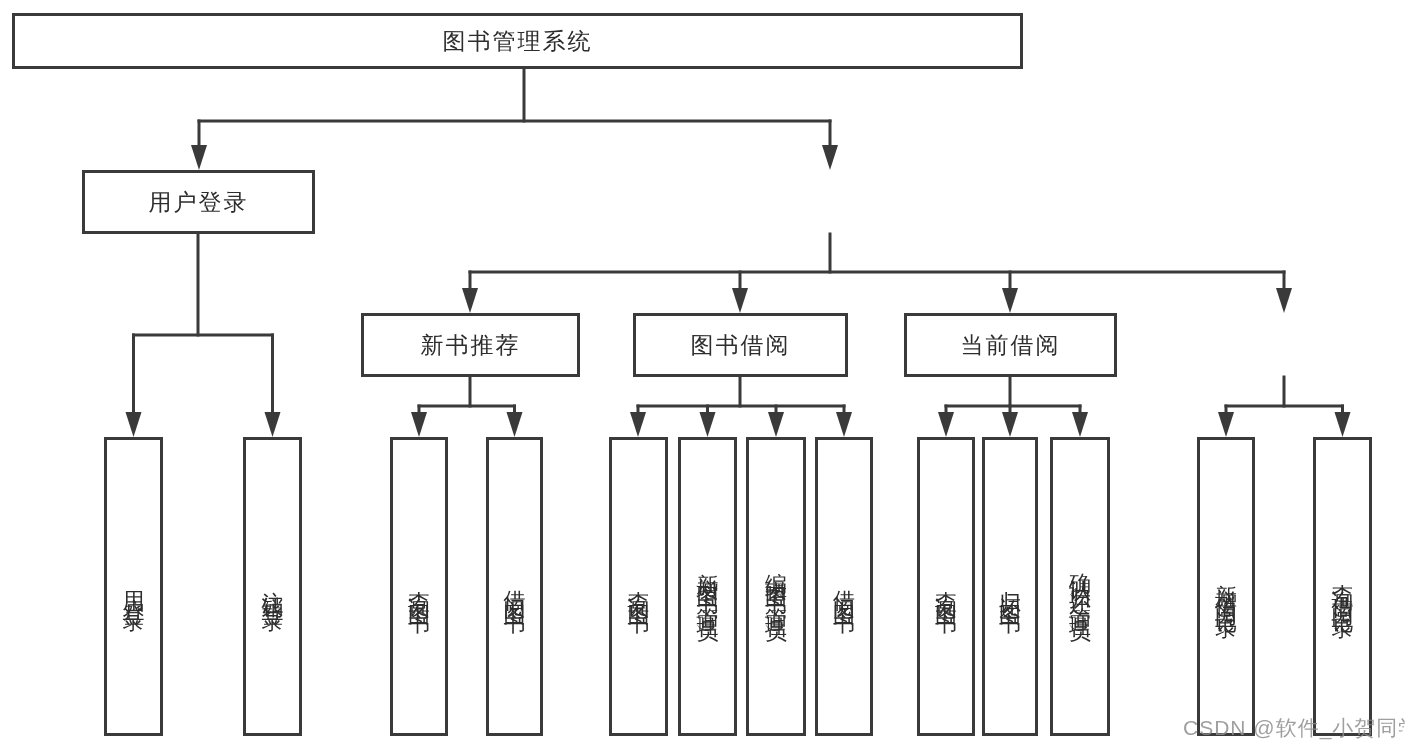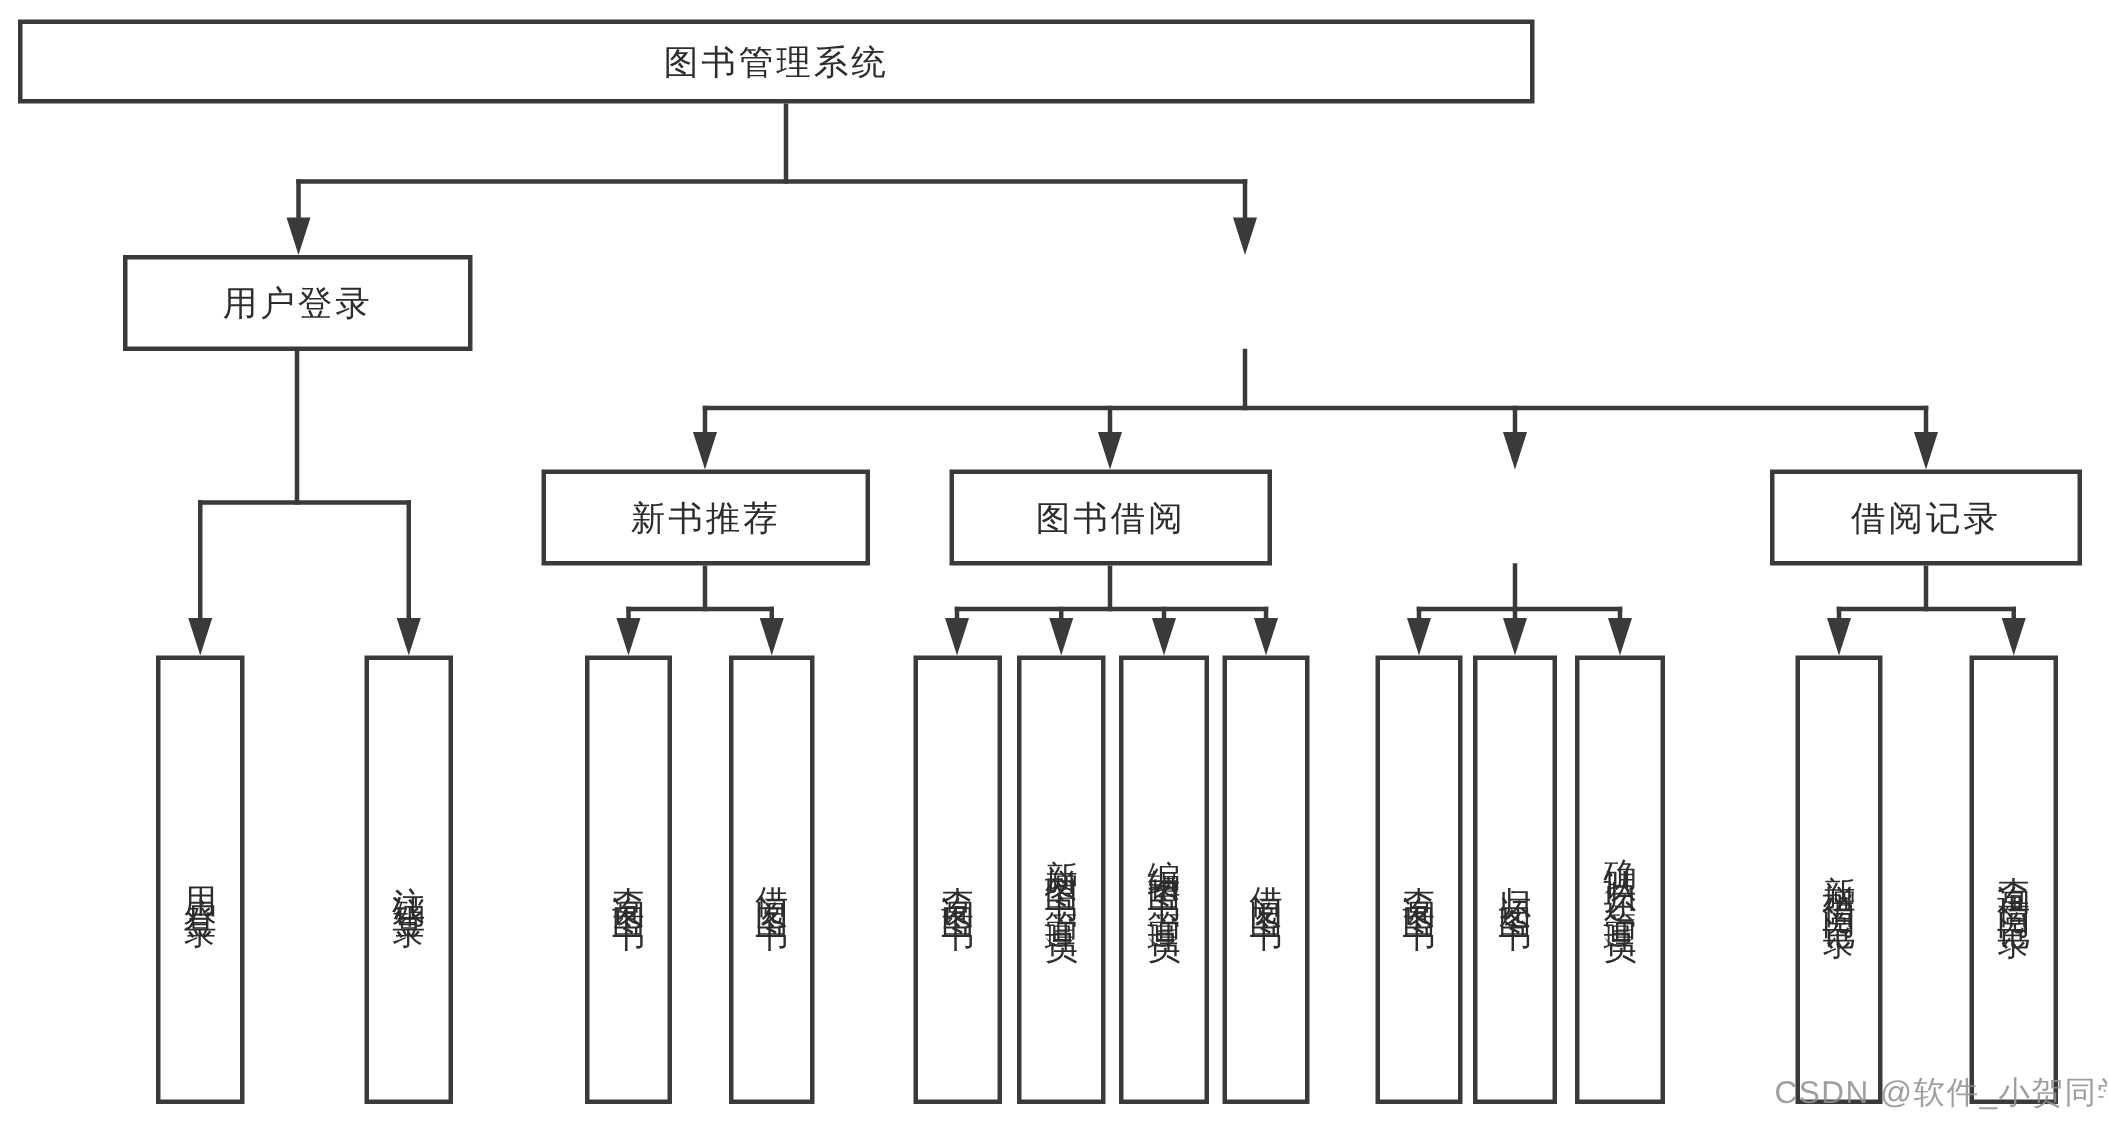--- a/index.html
+++ b/index.html
@@ -96,21 +96,21 @@
     <polygon class="ah" points="1218,412 1234,412 1226,437"></polygon>
     <polygon class="ah" points="1334.5,412 1350.5,412 1342.5,437"></polygon>
   </svg>
 
   <div class="node" style="left:12px;top:13px;width:1011px;height:56px">图书管理系统</div>
 
   <div class="node" style="left:82px;top:170px;width:233px;height:64px">用户登录</div>
 
   <div class="node" style="left:633px;top:313px;width:215px;height:64px">图书借阅</div>
   <div class="node" style="left:361px;top:313px;width:219px;height:64px">新书推荐</div>
-  <div class="node" style="left:1180px;top:313px;width:208px;height:64px">借阅记录</div>
+  <div class="node" style="left:904px;top:313px;width:213px;height:64px">当前借阅</div>
 
   <div class="node v" style="left:104px;top:437px;width:59px;height:299px">用户登录</div>
   <div class="node v" style="left:243px;top:437px;width:59px;height:299px">注销登录</div>
 
   <div class="node v" style="left:390px;top:437px;width:58px;height:299px">查询图书</div>
   <div class="node v" style="left:486px;top:437px;width:57px;height:299px">借阅图书</div>
 
   <div class="node v" style="left:609px;top:437px;width:59px;height:299px">查询图书</div>
   <div class="node v" style="left:678px;top:437px;width:59px;height:299px">新增图书（管理员）</div>
   <div class="node v" style="left:746px;top:437px;width:60px;height:299px">编辑图书（管理员）</div>

